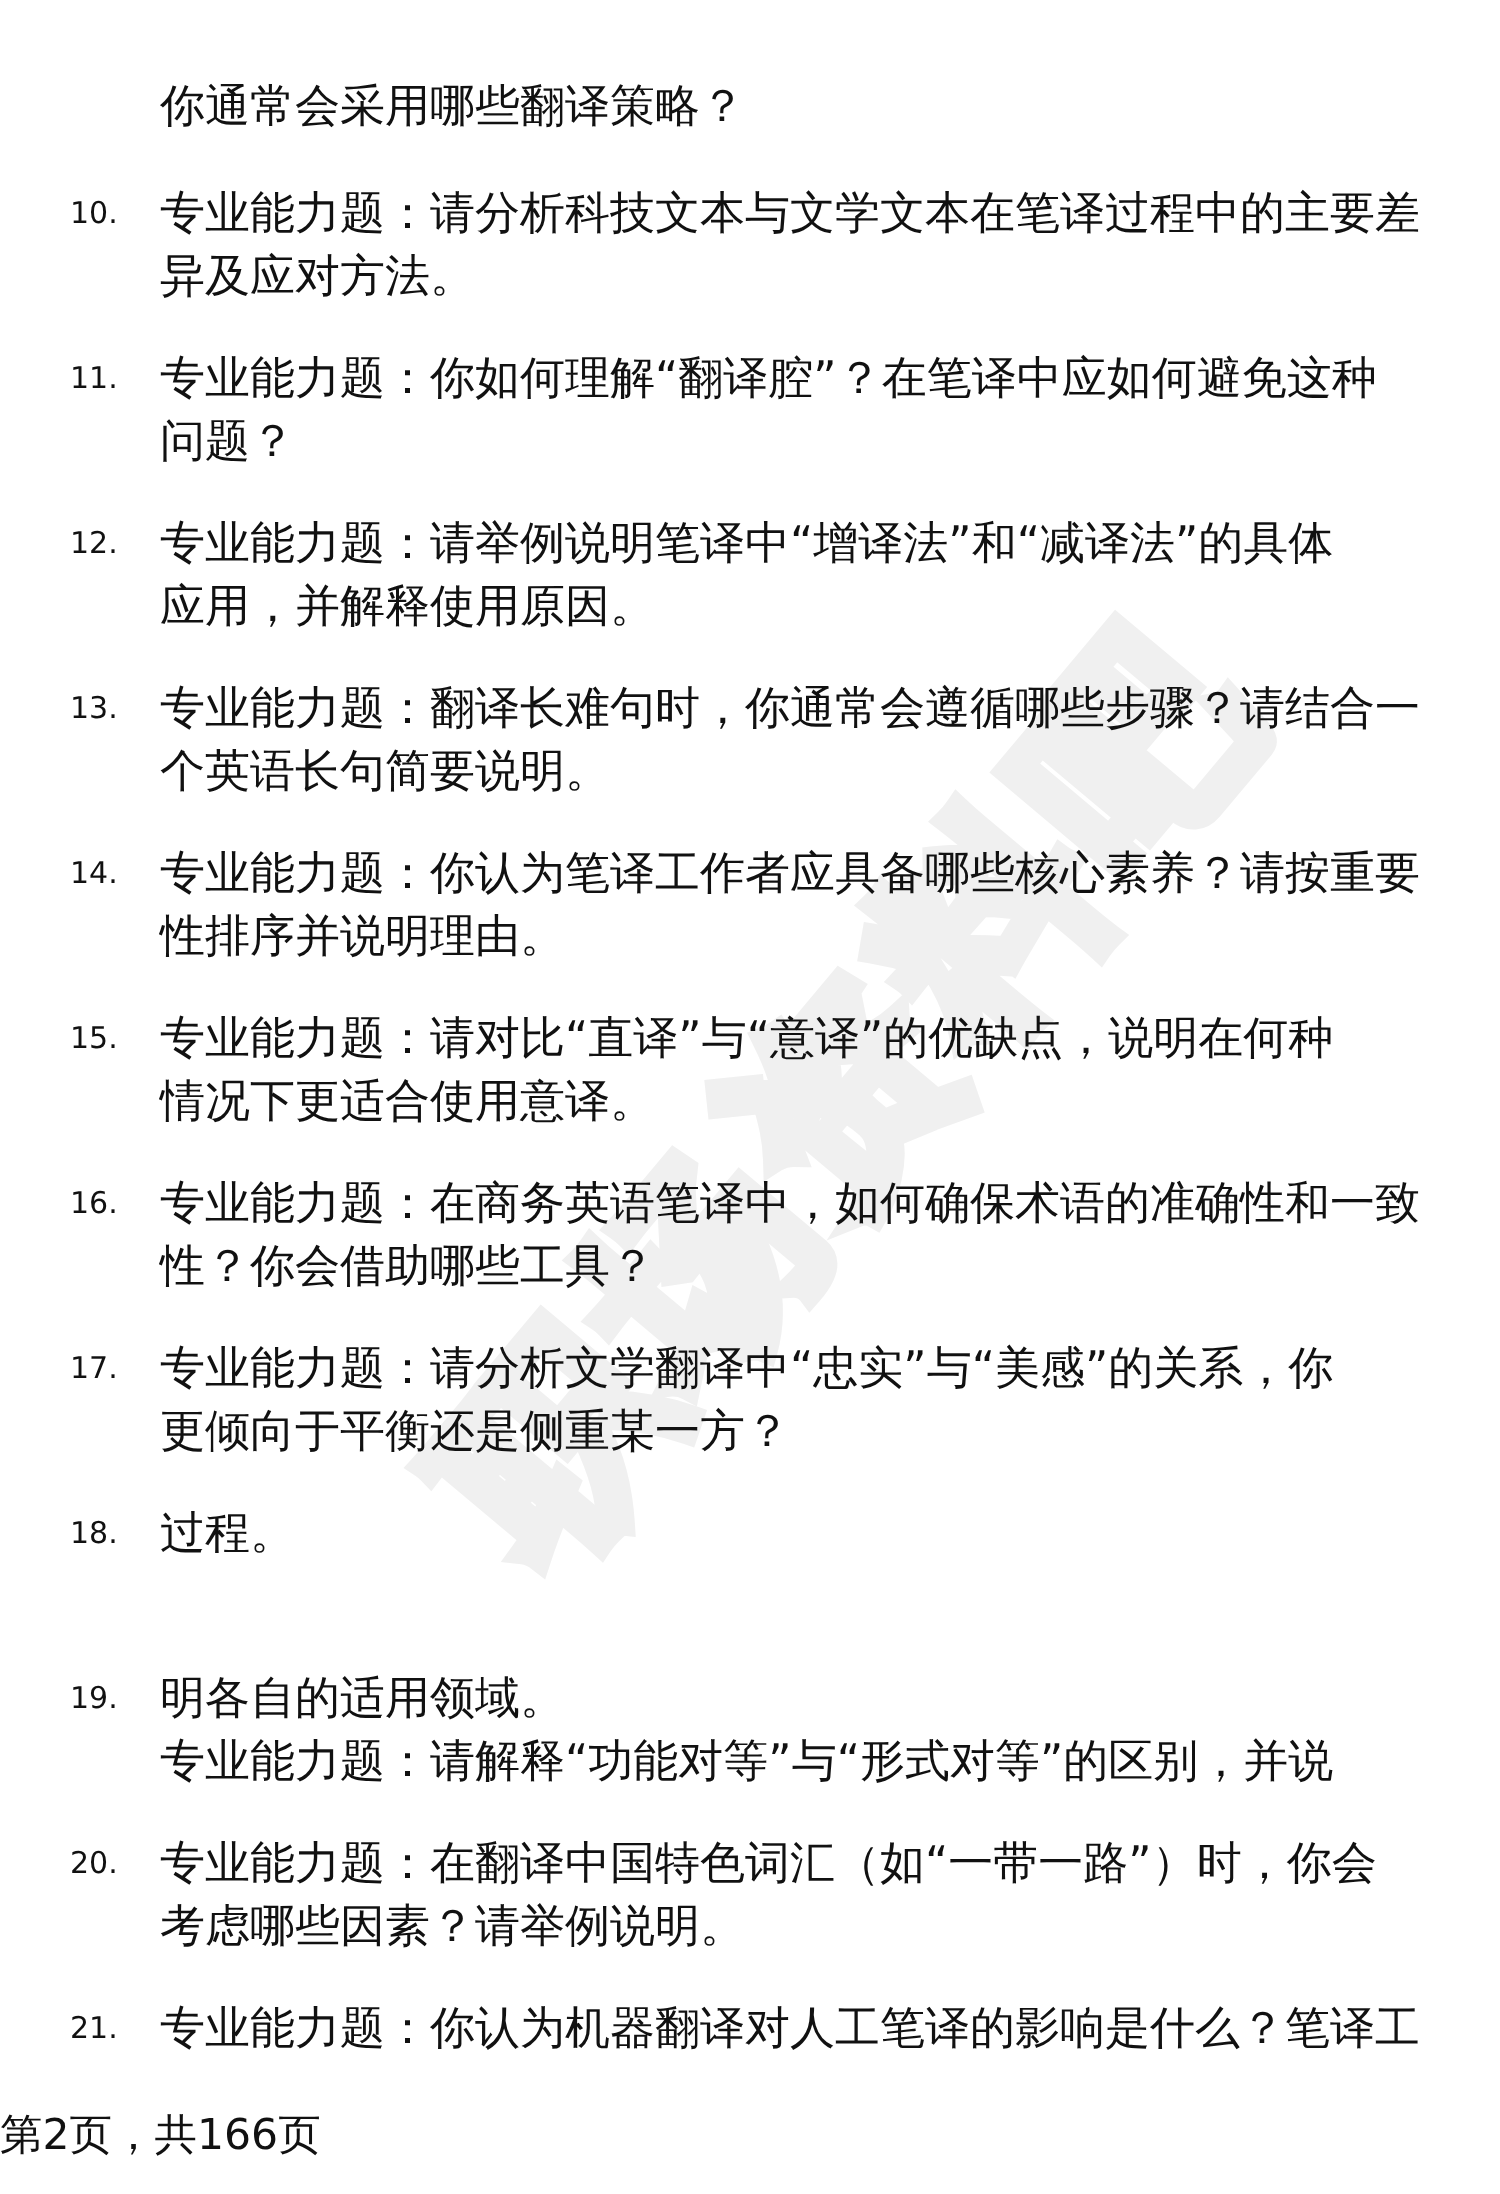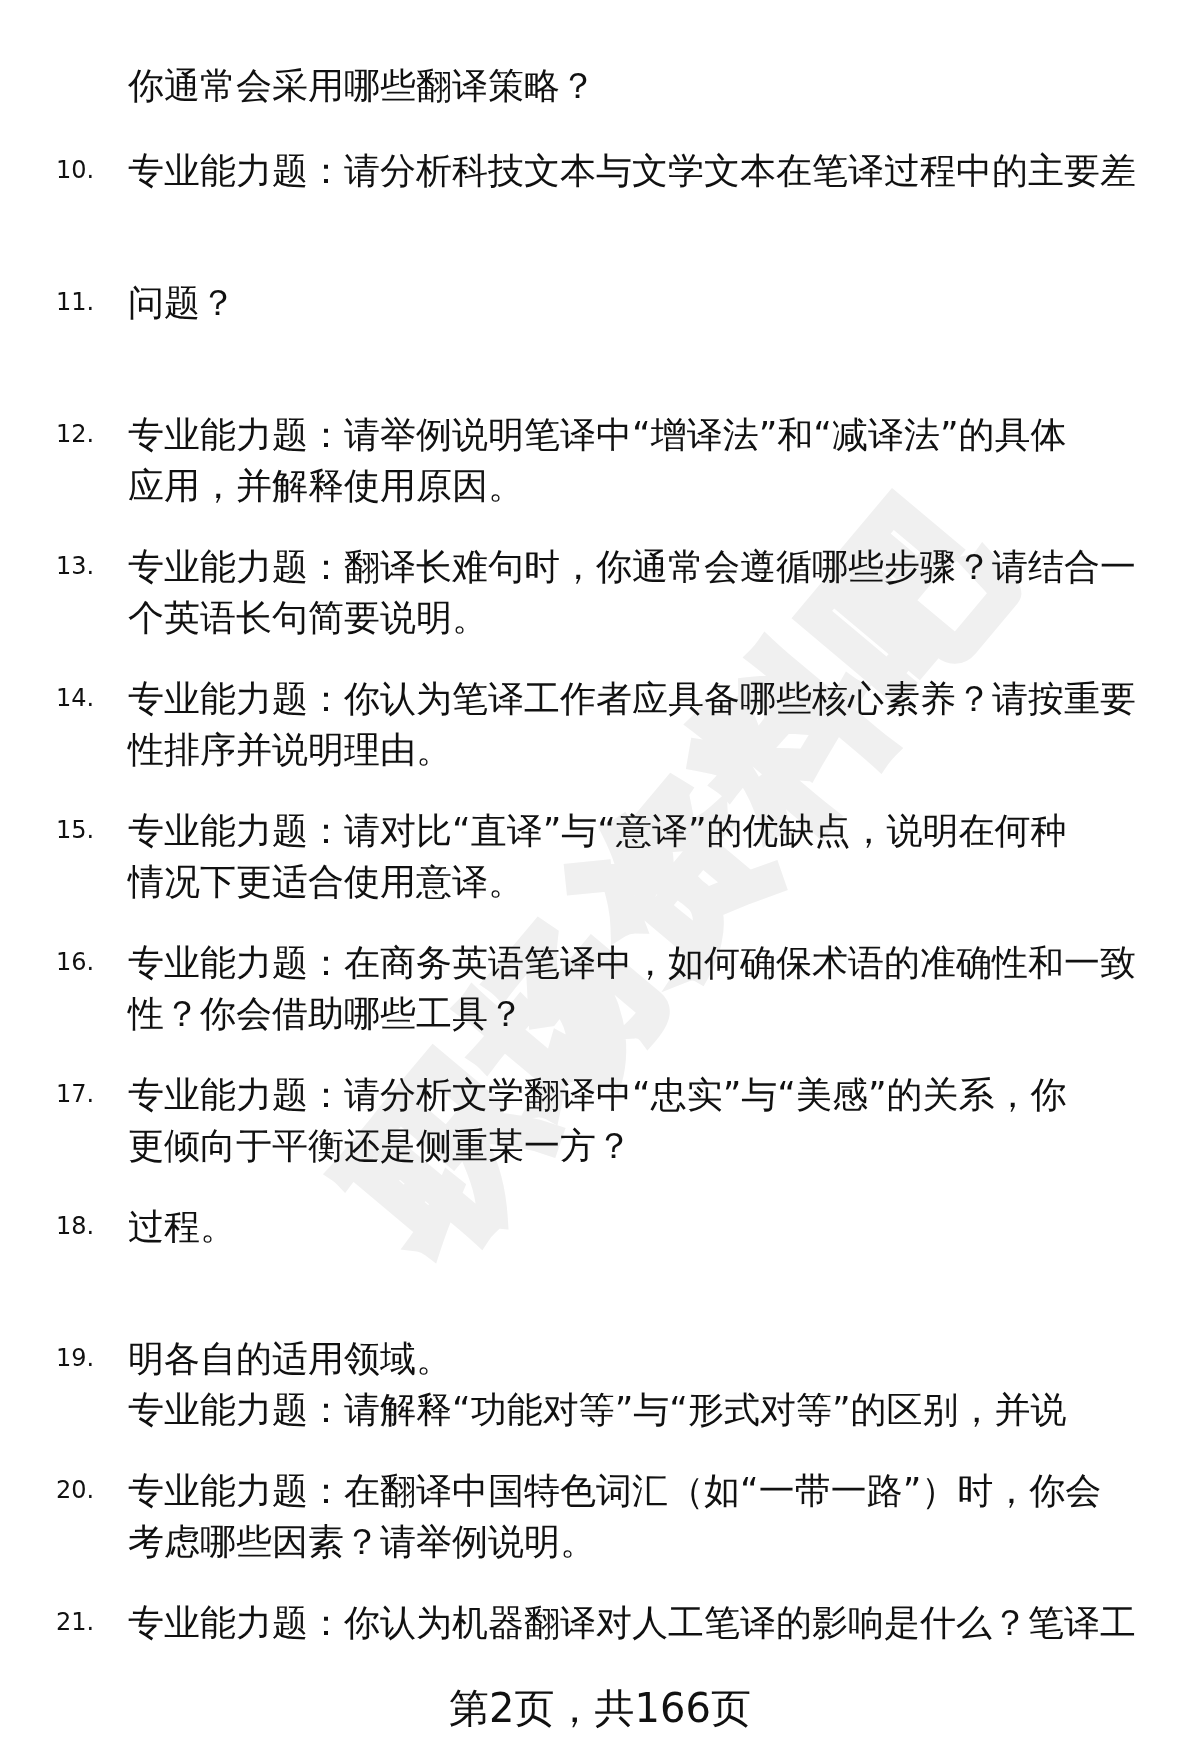--- a/index.html
+++ b/index.html
@@ -72,44 +72,45 @@
     }
     .item-text span {
       display: block;
       white-space: nowrap;
     }
     .footer {
       position: absolute;
       left: 0;
       width: 1200px;
       top: 1688px;
-      text-align: center;
-      font-size: 40px;
+      font-size: 34px;
       line-height: 40px;
     }
   </style>
 </head>
 <body>
 
 <div class="watermark">职场资料吧</div>
 
 <div class="page">
 
   <div class="cont-line">你通常会采用哪些翻译策略？</div>
 
   <div class="item" style="top:145px;">
     <span class="item-num">10.</span>
     <div class="item-text">
       <span>专业能力题：请分析科技文本与文学文本在笔译过程中的主要差</span>
+      <span>异及应对方法。</span>
     </div>
   </div>
 
   <div class="item" style="top:277px;">
     <span class="item-num">11.</span>
     <div class="item-text">
+      <span>专业能力题：你如何理解“翻译腔”？在笔译中应如何避免这种</span>
       <span>问题？</span>
     </div>
   </div>
 
   <div class="item" style="top:409px;">
     <span class="item-num">12.</span>
     <div class="item-text">
       <span>专业能力题：请举例说明笔译中“增译法”和“减译法”的具体</span>
       <span>应用，并解释使用原因。</span>
     </div>

